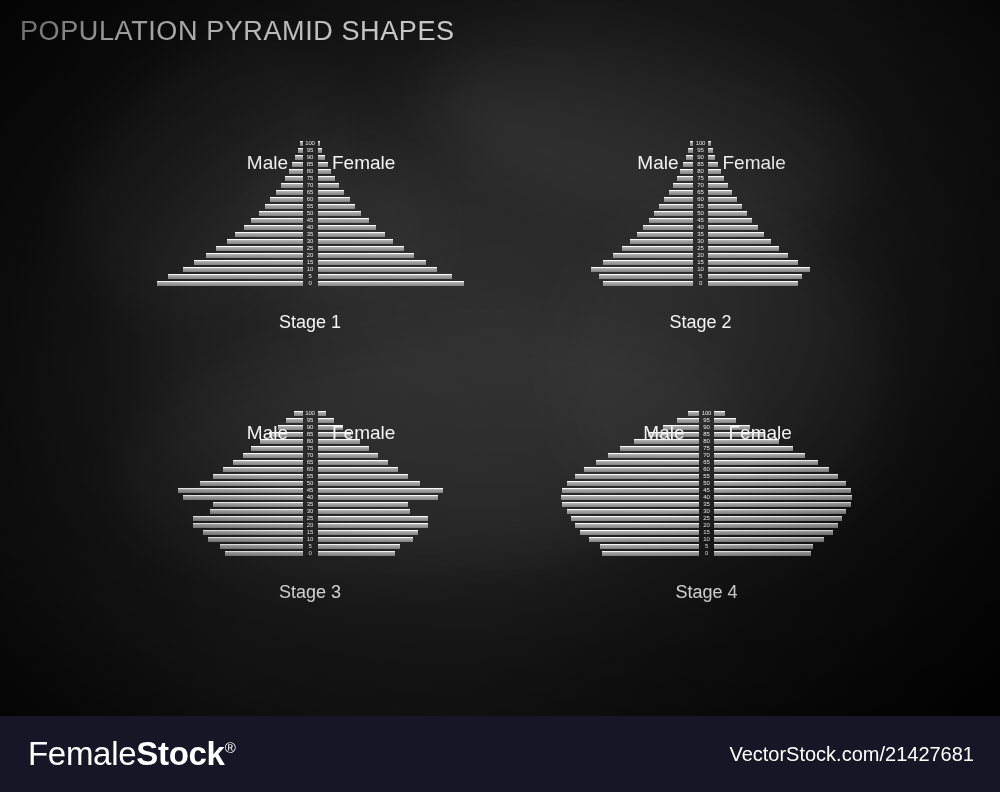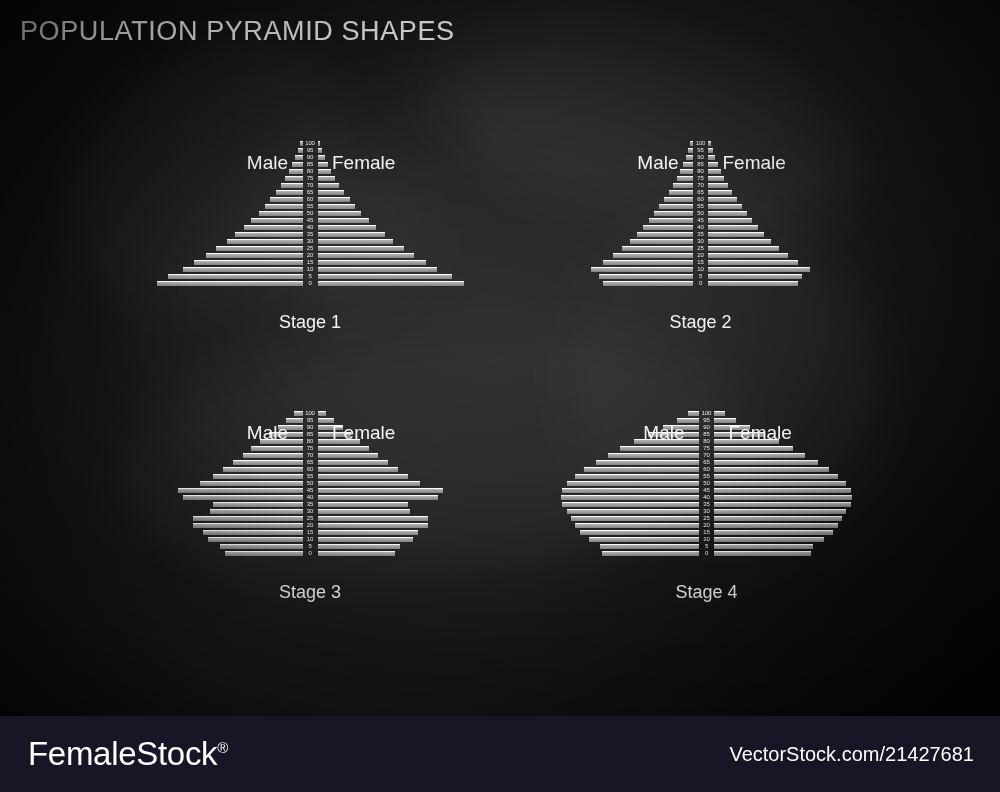--- a/index.html
+++ b/index.html
@@ -152,21 +152,21 @@
   #brand {
     position: absolute;
     left: 28px; top: 50%;
     transform: translateY(-50%);
     font-size: 33px;
     color: #ffffff;
     letter-spacing: -0.3px;
     white-space: nowrap;
   }
   #brand .b-thin { font-weight: 300; }
-  #brand .b-bold { font-weight: 400; text-align: center; }
+  #brand .b-bold { font-weight: 700; text-align: center; }
   #brand .b-reg  { font-size: 15px; vertical-align: super; font-weight: 400; }
   #url {
     position: absolute;
     right: 26px; top: 50%;
     transform: translateY(-50%);
     font-size: 20px;
     color: #ffffff;
     white-space: nowrap;
   }
 </style>

